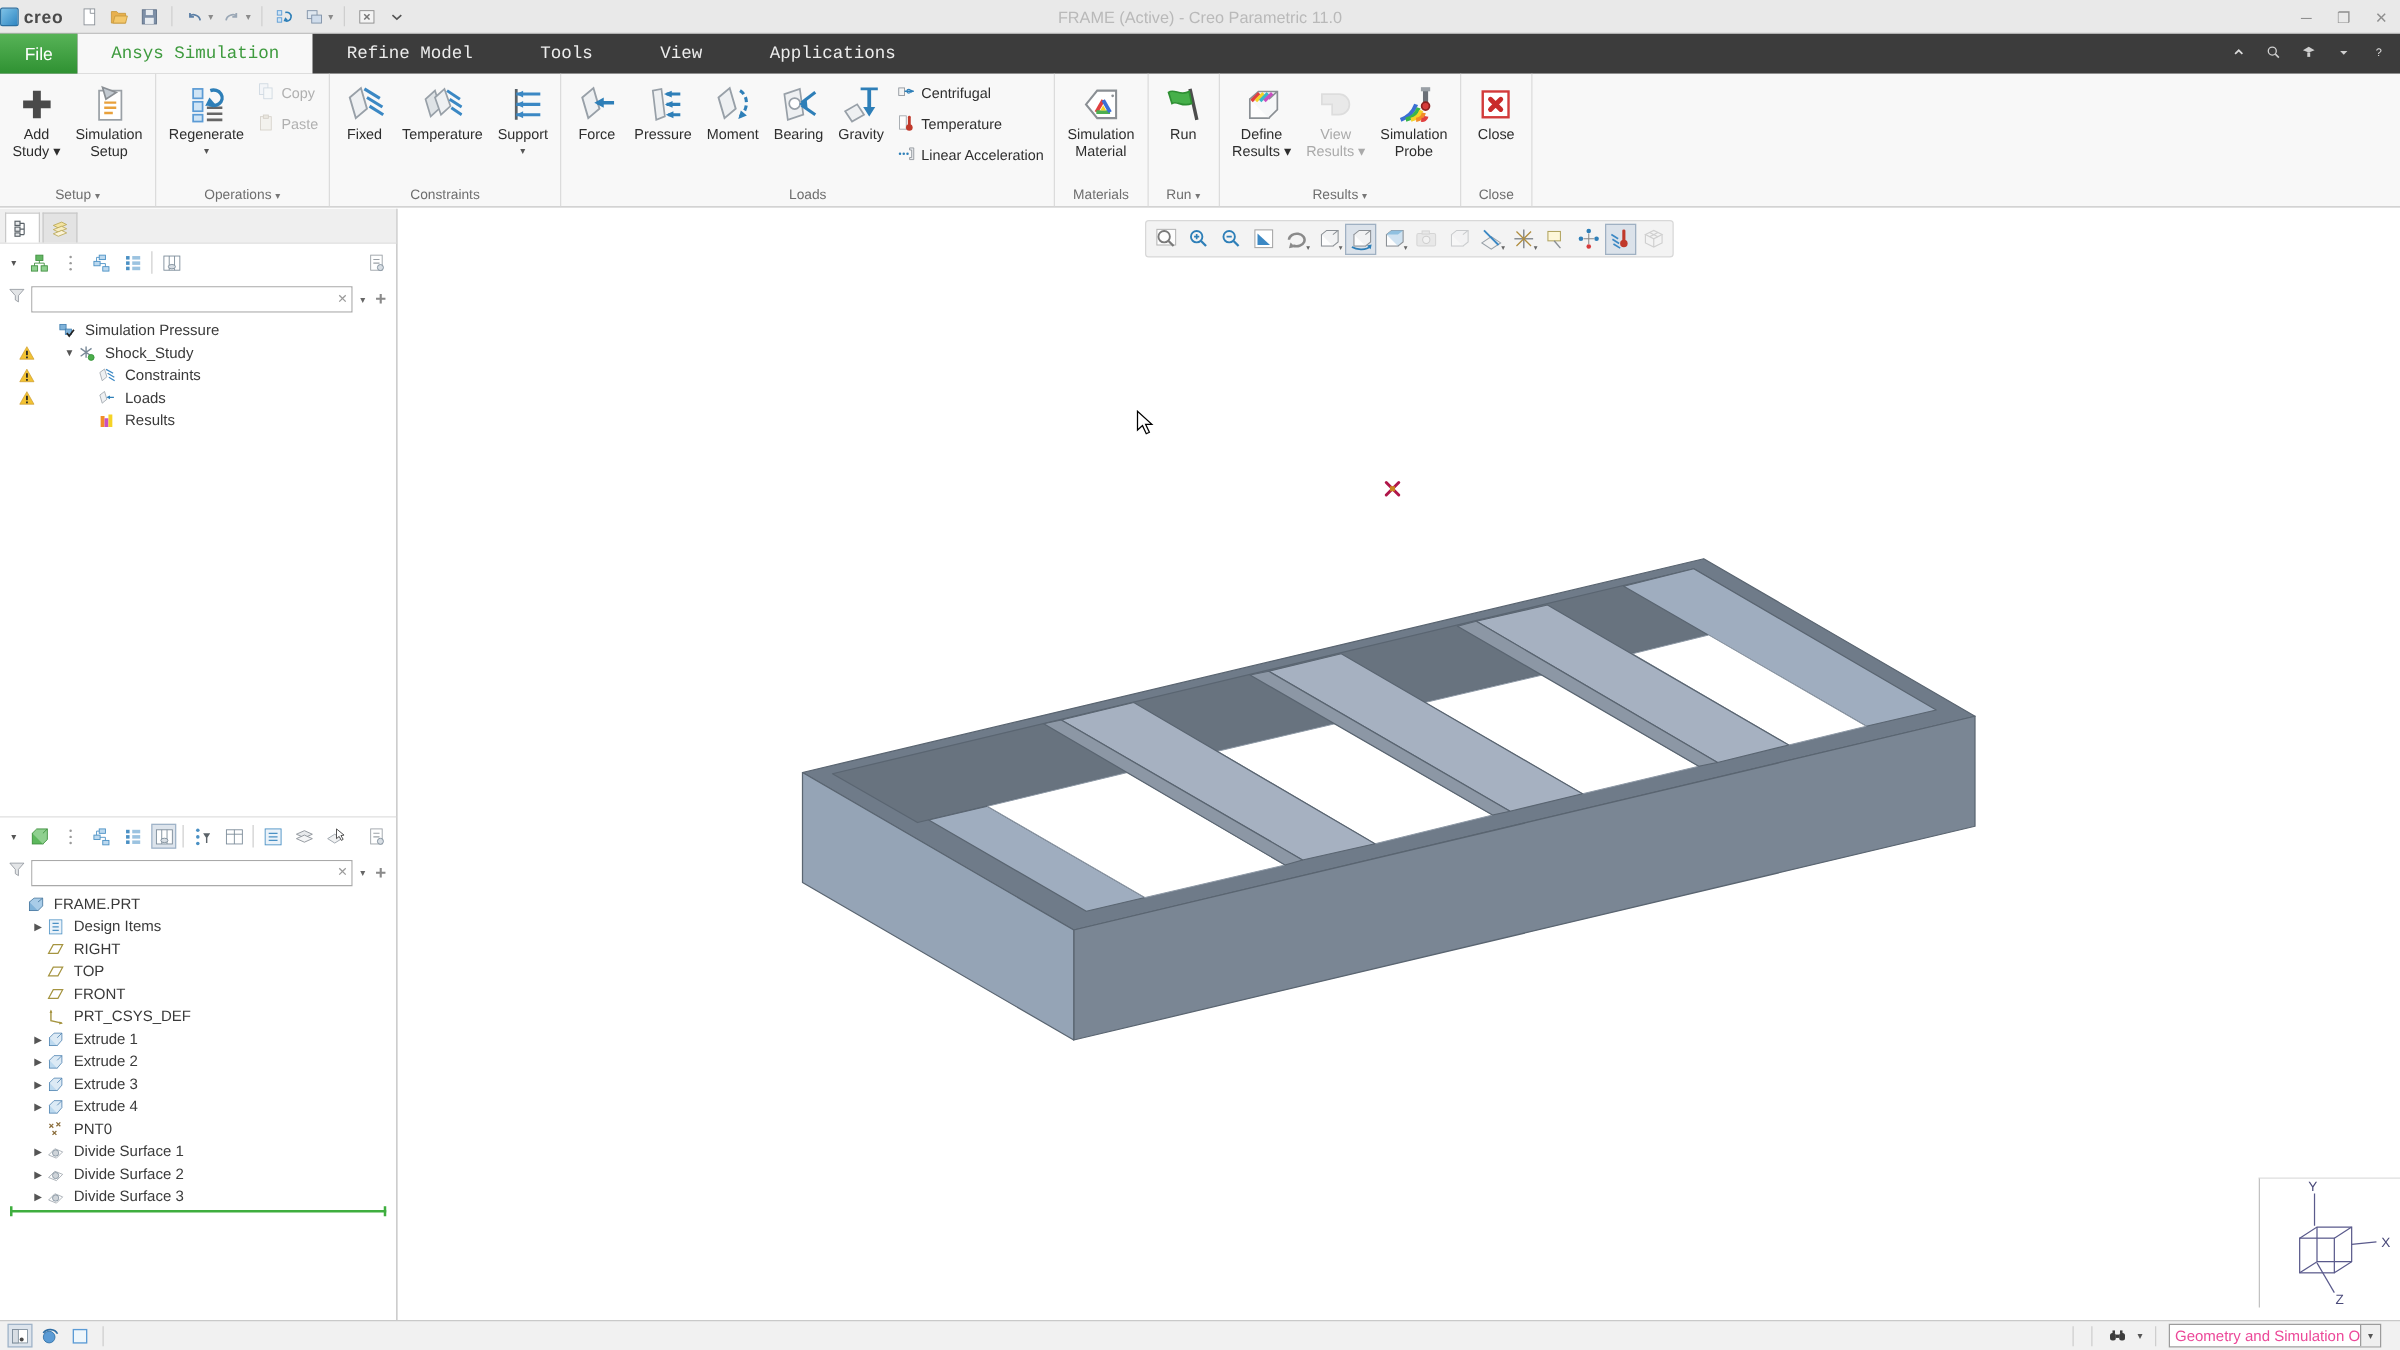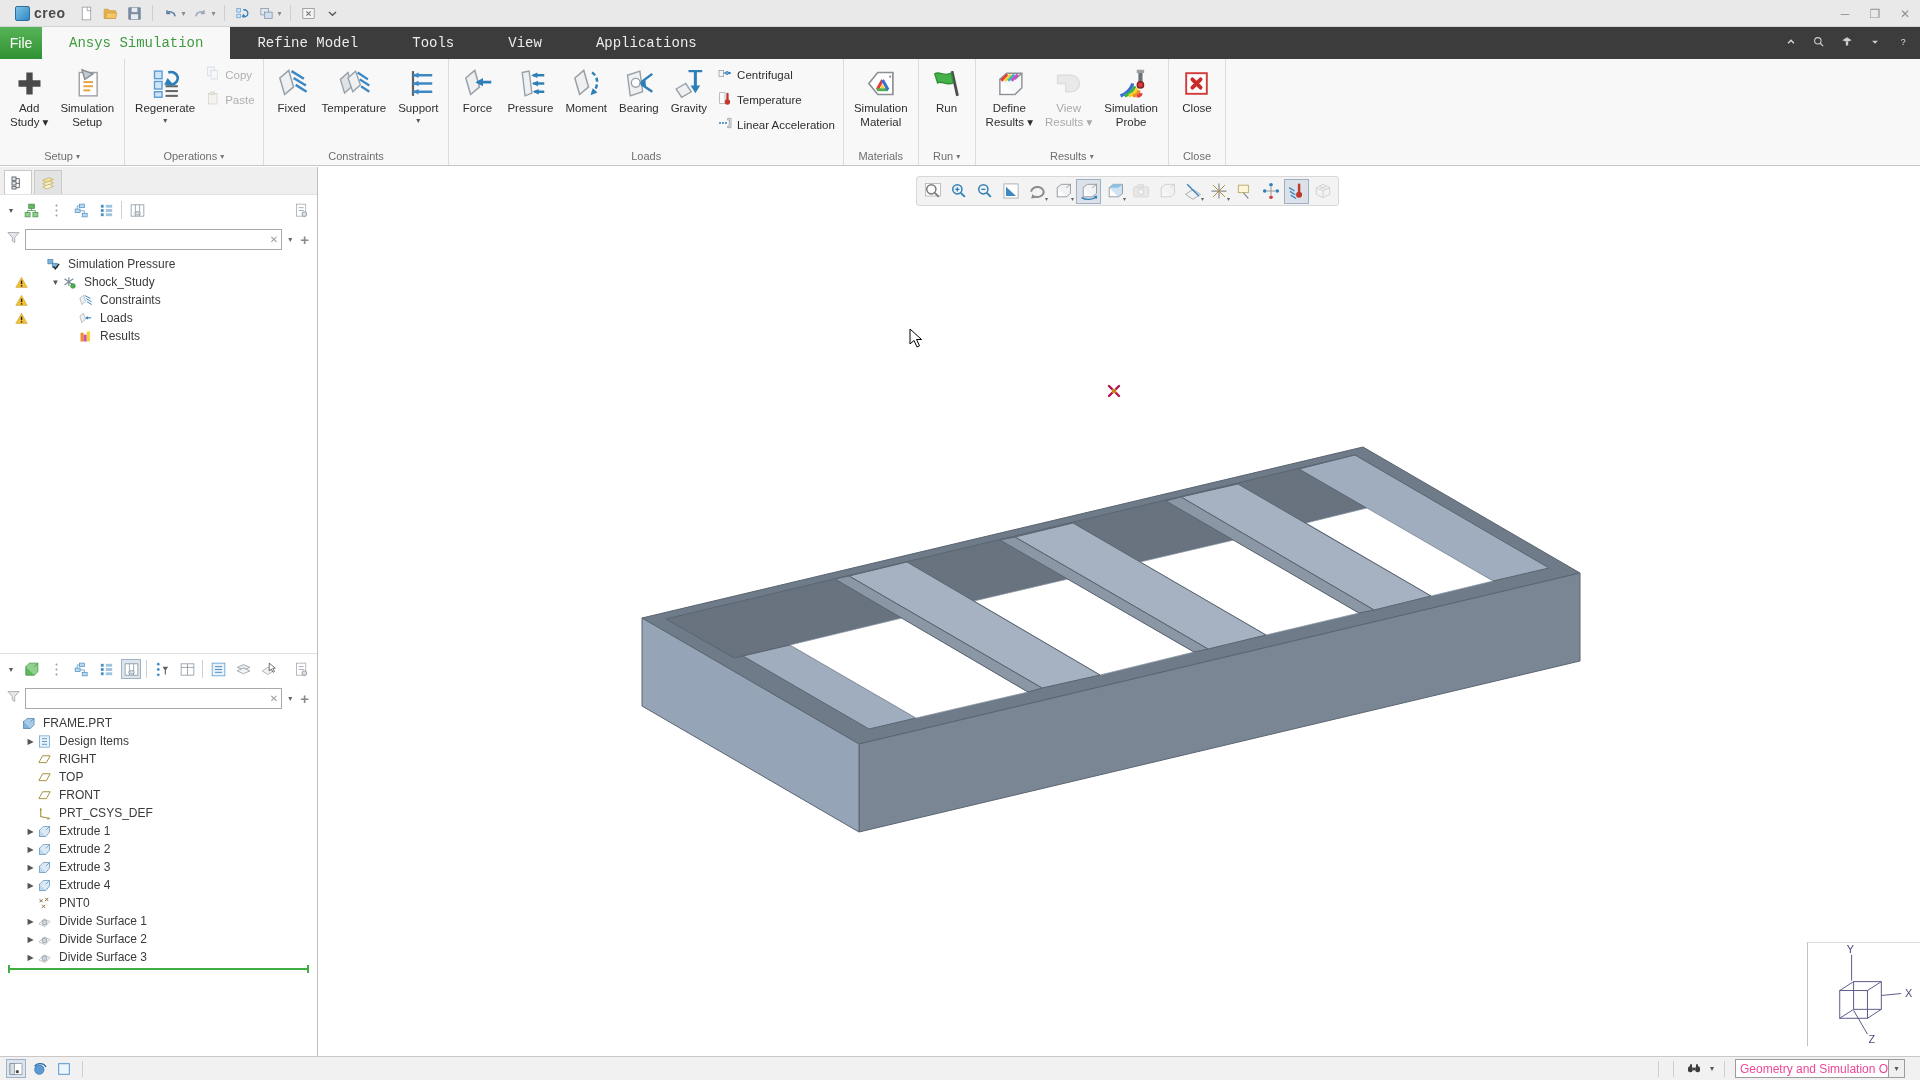--- a/index.html
+++ b/index.html
@@ -1,35 +1,35 @@
 <!DOCTYPE html>
 <html><head>
 <meta charset="utf-8">
 <style>
 * { margin:0; padding:0; box-sizing:border-box; }
 html,body { width:1920px; height:1080px; overflow:hidden; font-family:"Liberation Sans",sans-serif; background:#fff; }
 #stage { position:relative; width:1920px; height:1080px; }
 
 
 .titlebar { position:absolute; left:0; top:0; width:1920px; height:27px; background:#e9e9e9; border-bottom:1px solid #d4d4d4; display:flex; align-items:center; }
-.brand { display:flex; align-items:center; gap:4px; padding:0 10px 0 15px; }
+.brand { display:flex; align-items:center; gap:4px; padding:0 10px 0 0; }
 .brand .logo { width:15px; height:15px; background:linear-gradient(135deg,#7ec3e8,#2f86c2); border:1px solid #2a6fa0; border-radius:2px; }
 .brand .bname { font-size:14px; font-weight:bold; color:#4b4b4b; letter-spacing:.5px; }
 .qat { display:flex; align-items:center; gap:3px; }
 .qbtn { width:21px; height:21px; display:flex; align-items:center; justify-content:center; }
 .qbtn svg { width:17px; height:17px; }
 .qdd { font-size:8px; color:#8b8b8b; margin:0 1px 0 -2px; }
 .qsep { width:1px; height:16px; background:#cfcfcf; margin:0 4px; }
 .wtitle { position:absolute; left:0; right:0; text-align:center; font-size:13px; color:#b9b9b9; pointer-events:none; }
 .wctrls { position:absolute; right:8px; top:0; height:27px; display:flex; align-items:center; gap:16px; }
 .wc { font-size:12px; color:#8f8f8f; width:14px; text-align:center; }
 
 
 .tabbar { position:absolute; left:0; top:27px; width:1920px; height:32px; background:#3c3c3c; display:flex; align-items:stretch; }
-.ftab { width:42px; display:flex; align-items:center; justify-content:center; color:#fff; font-size:14px; background:linear-gradient(#57b357,#2f9132); }
+.ftab { width:62px; display:flex; align-items:center; justify-content:center; color:#fff; font-size:14px; background:linear-gradient(#57b357,#2f9132); }
 .rtab { padding:0 27px; display:flex; align-items:center; color:#ececec; font-size:14px;font-family:Liberation Mono, monospace; }
 .rtab.active { background:#f8f8f8; color:#3f9b3f; }
 .tabr { position:absolute; right:10px; top:0; height:32px; display:flex; align-items:center; gap:14px; color:#cfcfcf; }
 .tabr .ti { font-size:12px; }
 .tabr svg { width:14px; height:14px; }
 
 
 .ribbon { position:absolute; left:0; top:59px; width:1920px; height:107px; background:#f8f8f8; border-bottom:1px solid #c6c6c6; display:flex; }
 .rgroup { display:flex; flex-direction:column; border-right:1px solid #dcdcdc; padding:2px 4px 0 4px; }
 .rbody { flex:1; display:flex; align-items:flex-start; }
@@ -172,20 +172,21 @@
             <rect x="4" y="5" width="16" height="14" fill="#f4f4f4" stroke="#888"></rect>
             <path d="M9 9 L15 15 M15 9 L9 15" stroke="#777" stroke-width="1.7"></path>
           </svg>
         </span>
         <span class="qbtn">
           <svg viewBox="0 0 24 24">
             <path d="M7 10 L12 14.5 L17 10" fill="none" stroke="#555" stroke-width="1.8"></path>
           </svg>
         </span>
       </div>
+    <div class="wtitle">FRAME (Active) - Creo Parametric 11.0</div>
     <div class="wctrls">
       <span class="wc">─</span>
       <span class="wc">❐</span>
       <span class="wc">✕</span>
     </div>
   </div>
 
   <div class="tabbar">
     <div class="ftab">File</div>
     <div id="rtabs" style="display:flex">

